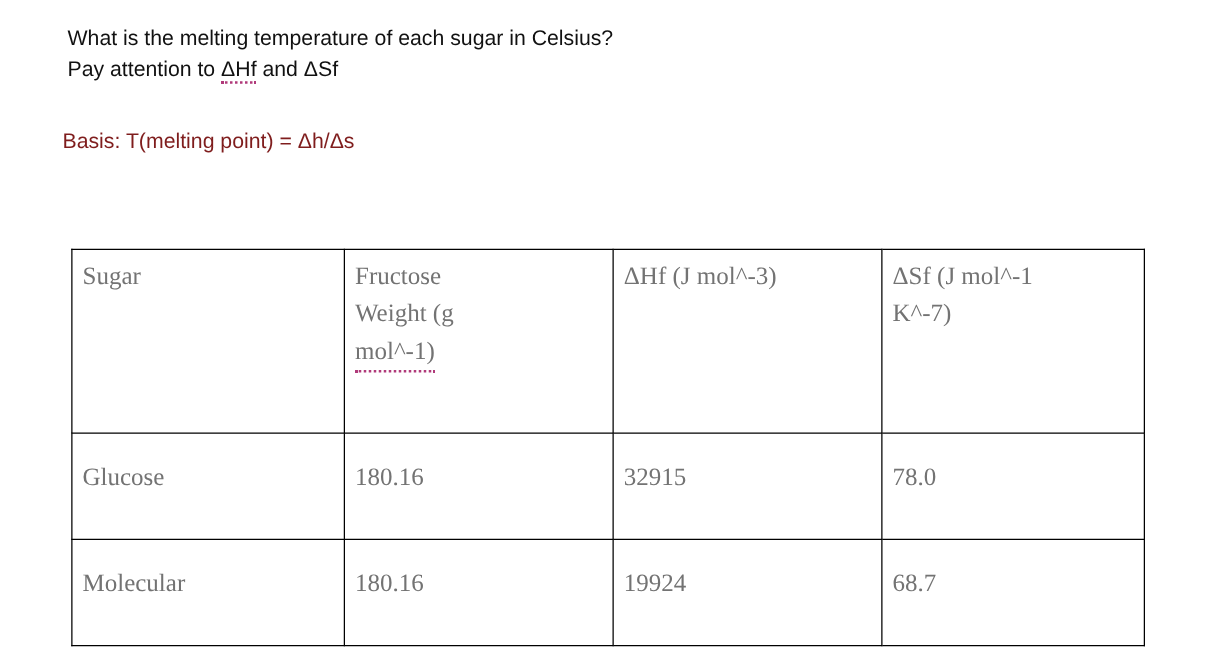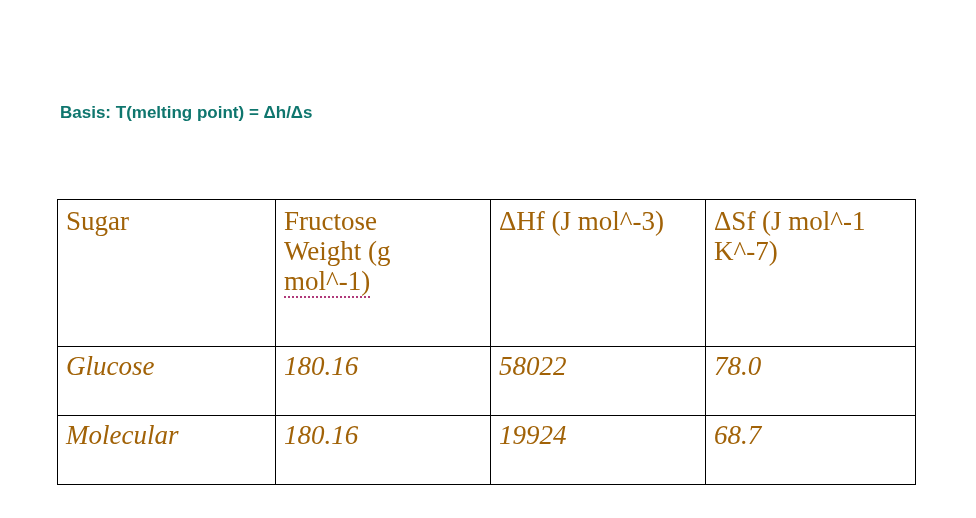--- a/index.html
+++ b/index.html
@@ -34,71 +34,71 @@
     line-height: 25px;
     color: #111111;
     white-space: pre;
   }
   .spell {
     border-bottom: 2px dotted #b03a7a;
     padding-bottom: 0px;
   }
   .basis-line {
     position: absolute;
-    left: 60px;
+    left: 50px;
     top: 100px;
     font-family: "Liberation Sans", sans-serif;
     font-size: 17px;
     line-height: 25px;
-    color: #0f766e;
+    color: #7f1d1d;
     white-space: pre;
-    font-weight: bold;
   }
   table.sugar-table {
     position: absolute;
     left: 57px;
     top: 199px;
     width: 858px;
     border-collapse: collapse;
     table-layout: fixed;
     font-family: "Liberation Serif", serif;
   }
   table.sugar-table td {
     border: 1px solid #000000;
     vertical-align: top;
     padding: 6px 8px 10px 8px;
-    font-size: 27px;
+    font-size: 20px;
     line-height: 30px;
     font-family: "Liberation Serif", serif;
-    color: #a16207;
+    color: #737373;
   }
   table.sugar-table tr.header-row td {
     height: 130px;
   }
   table.sugar-table tr.data-row td {
     height: 50px;
-    padding-top: 4px;
+    padding-top: 20px;
     padding-bottom: 14px;
-    font-style: italic;
   }
   col.c1 { width: 218px; }
   col.c2 { width: 215px; }
   col.c3 { width: 215px; }
   col.c4 { width: 210px; }
   .wiggle {
     border-bottom: 2px dotted #b03a7a;
     text-align: center;
   }
 </style>
 </head>
 <body>
 
 <div class="doc">
 
   <div class="prompt-block">
+    <div class="prompt-line">What is the melting temperature of each sugar in Celsius?</div>
+    <div class="prompt-line"><span>Pay attention to </span><span class="spell">ΔHf</span><span> and ΔSf</span></div>
   </div>
 
   <div class="basis-line">Basis: T(melting point) = Δh/Δs</div>
 
   <table class="sugar-table">
     <colgroup>
       <col class="c1">
         <col class="c2">
         <col class="c3">
         <col class="c4">
@@ -117,21 +117,21 @@
           <div>ΔHf (J mol^-3)</div>
         </td>
         <td>
           <div>ΔSf (J mol^-1</div>
           <div>K^-7)</div>
         </td>
       </tr>
       <tr class="data-row">
         <td>Glucose</td>
         <td>180.16</td>
-        <td>58022</td>
+        <td>32915</td>
         <td>78.0</td>
       </tr>
       <tr class="data-row">
         <td>Molecular</td>
         <td>180.16</td>
         <td>19924</td>
         <td>68.7</td>
       </tr>
     </tbody>
   </table>

